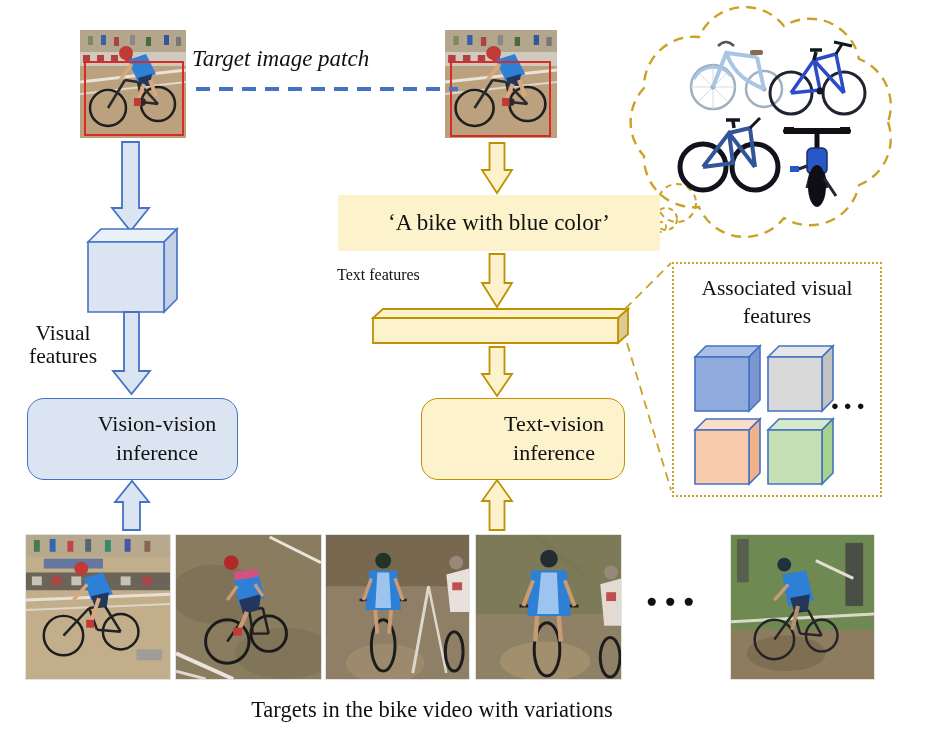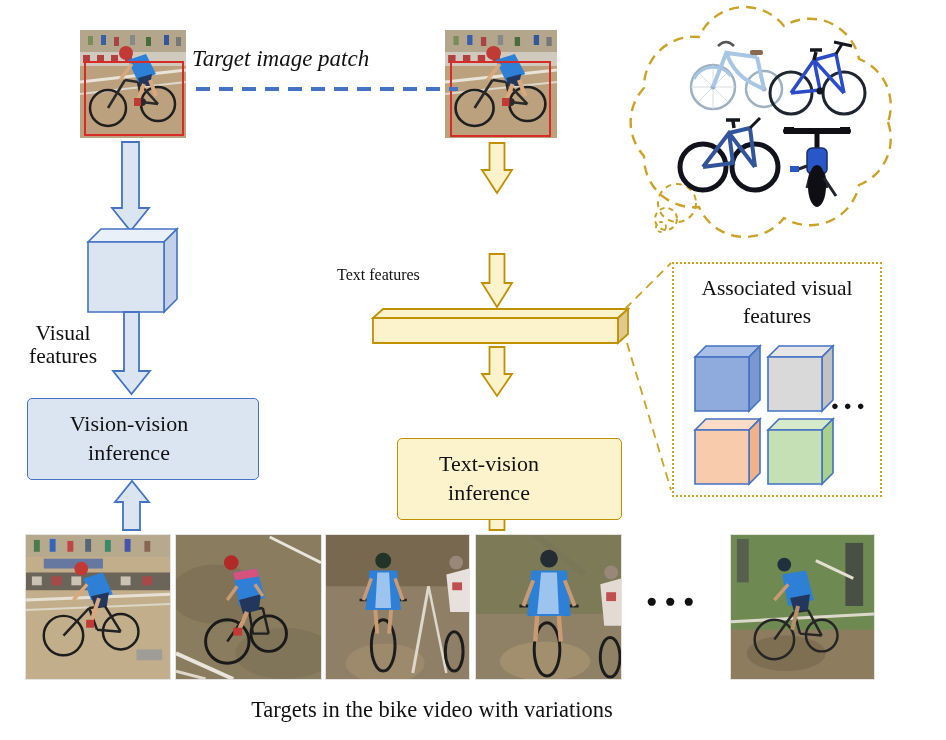--- a/index.html
+++ b/index.html
@@ -7,22 +7,22 @@
     position:relative;width:946px;height:740px;background:#fff;
     font-family:"Liberation Serif","DejaVu Serif",serif;color:var(--ink,#111);
     overflow:hidden;
   }
   .label{position:absolute;z-index:3;white-space:nowrap;}
   .patch{position:absolute;z-index:1;}
   .patch svg{display:block;}
   .red-box{position:absolute;border:2.5px solid var(--red-box,#D92B26);z-index:2;}
   .overlay{position:absolute;left:0;top:0;z-index:2;pointer-events:none;}
   .infer-box{
-    position:absolute;z-index:3;display:flex;align-items:center;justify-content:flex-start;
-    border-radius:5px;text-align:center;font-size:22px;line-height:1.3;padding-left:21px;
+    position:absolute;z-index:3;display:flex;align-items:center;justify-content:flex-end;
+    border-radius:17px;text-align:center;font-size:22px;line-height:1.3;
   }
   .infer-blue{background:var(--blue-fill,#DBE5F2);border:1.6px solid var(--blue-accent,#4472C4);}
   .infer-yellow{background:var(--yellow-fill,#FCF2CC);border:1.6px solid var(--gold-accent,#BF9000);}
   .query-box{
     position:absolute;z-index:3;background:var(--yellow-fill,#FCF2CC);
     display:flex;align-items:center;justify-content:center;font-size:23px;
   }
   .assoc-box{
     position:absolute;z-index:3;border:2px dotted var(--gold-dash,#C9A227);
     background:#fff;text-align:center;
@@ -186,26 +186,29 @@
       </g>
     </g>
   </svg>
 
   <div class="label" style="left:192px;top:46px;font-size:23px;font-style:italic;">Target image patch</div>
 
   <div class="label" style="left:8px;top:322px;width:110px;font-size:21.5px;line-height:1.06;text-align:center;white-space:normal;">Visual features</div>
 
   <div class="label" style="left:320px;top:266px;font-size:16px;margin-left:17px;">Text features</div>
 
+  <div class="query-box" style="left:338px;top:195px;width:322px;height:56px;">
+    <span>‘A bike with blue color’</span>
+  </div>
 
   <div class="infer-box infer-blue" style="left:27px;top:398px;width:209px;height:80px;">
     <div style="width:160px;">Vision-vision inference</div>
   </div>
 
-  <div class="infer-box infer-yellow" style="left:397px;top:398px;width:202px;height:80px;margin-top:40px;">
+  <div class="infer-box infer-yellow" style="left:421px;top:398px;width:202px;height:80px;">
     <div style="width:140px;">Text-vision inference</div>
   </div>
 
   <div class="assoc-box" style="left:672px;top:262px;width:206px;height:231px;">
     <div class="assoc-title">Associated visual features</div>
   </div>
   <svg class="feat-cube" style="left:693px;top:343px;" width="70" height="70">
       <polygon points="2,14 13,3 67,3 56,14" fill="#AABFE6" stroke="#4472C4" stroke-width="1.6"></polygon>
       <polygon points="56,14 67,3 67,57 56,68" fill="#7B97CF" stroke="#4472C4" stroke-width="1.6"></polygon>
       <polygon points="2,14 56,14 56,68 2,68" fill="#8FAADC" stroke="#4472C4" stroke-width="1.6"></polygon>

